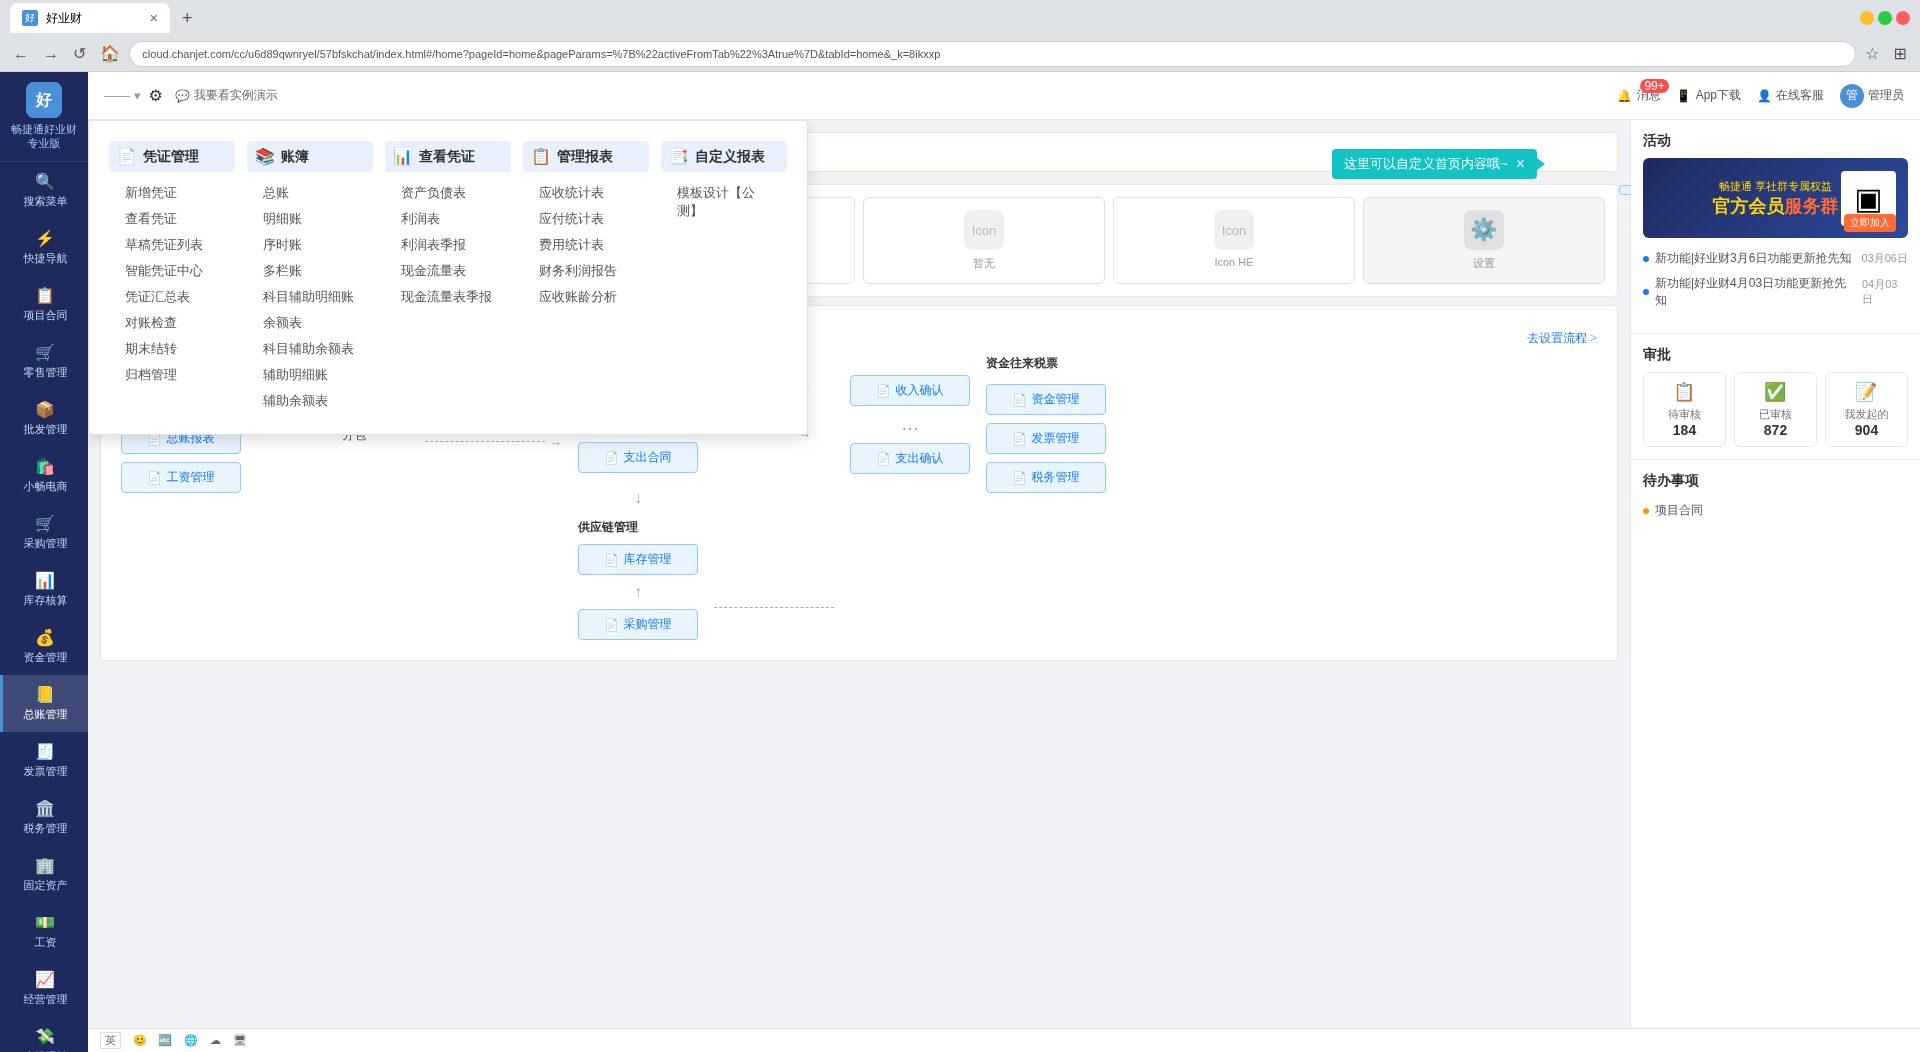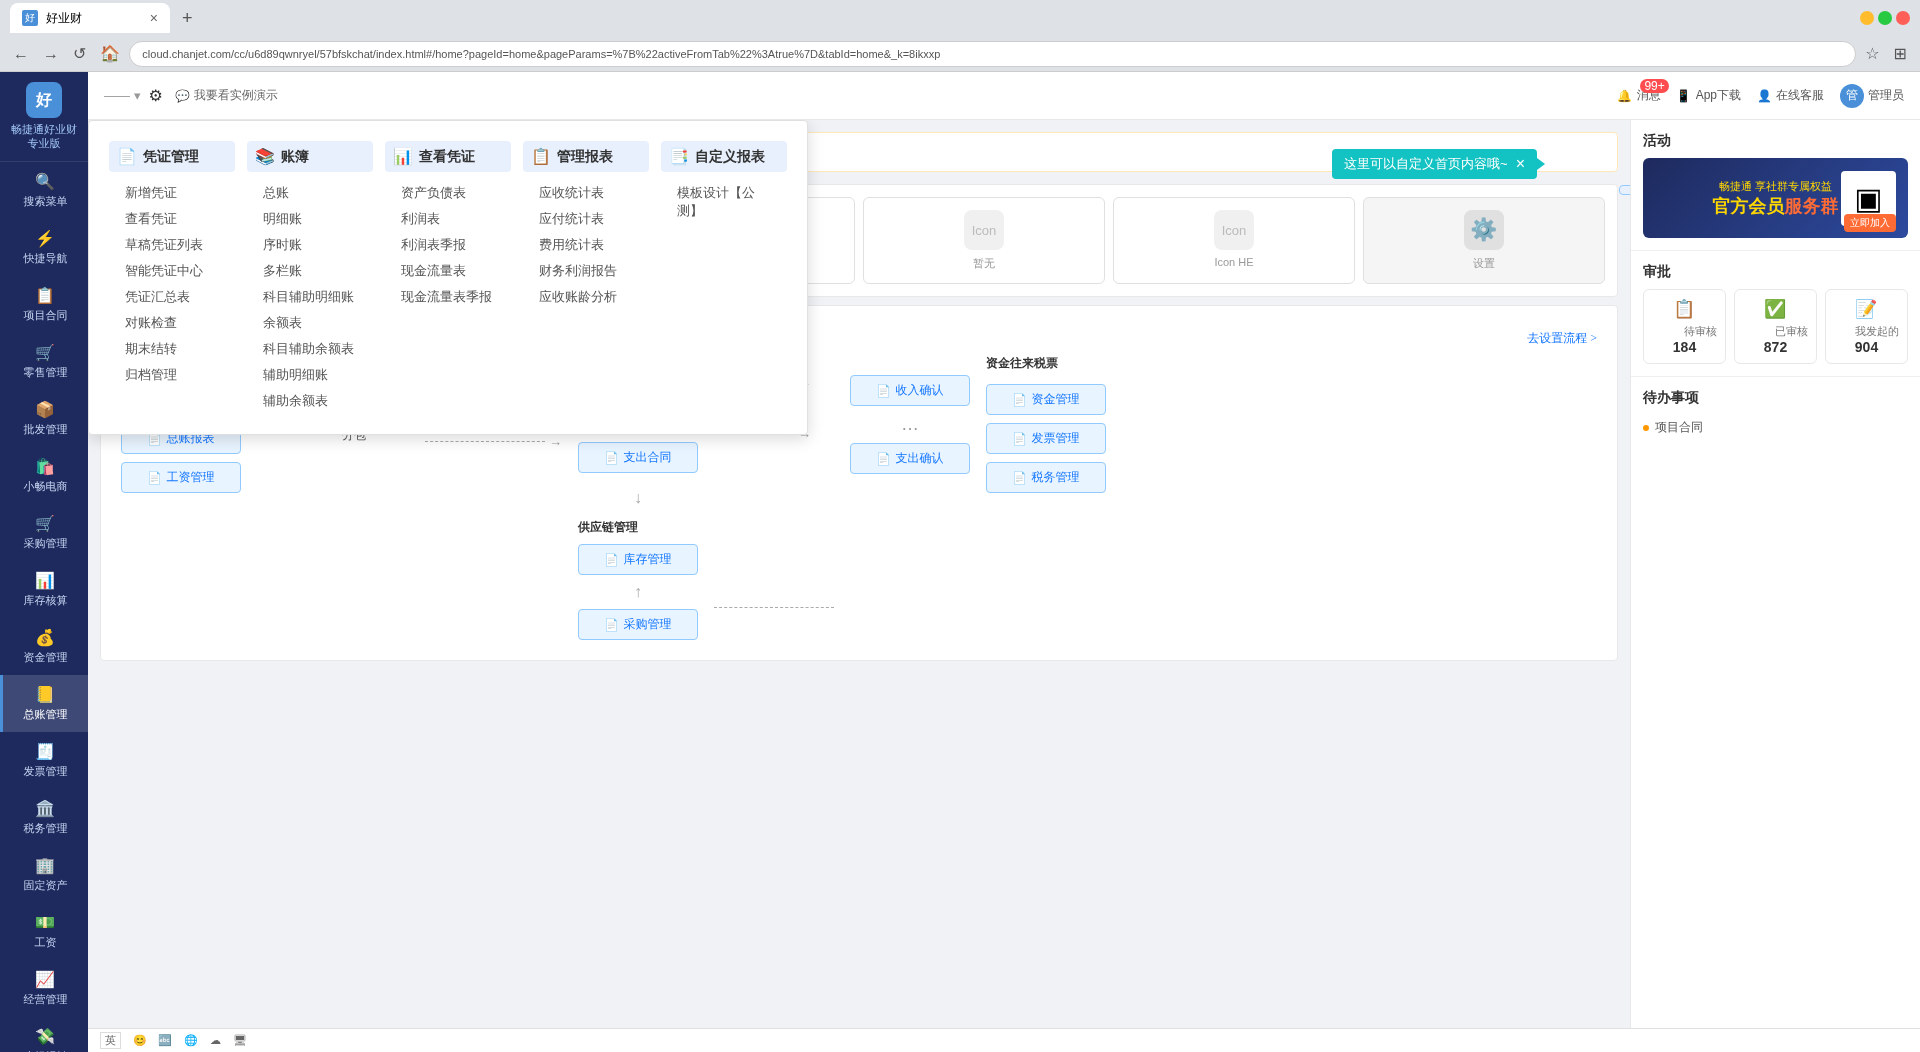--- a/index.html
+++ b/index.html
@@ -74,21 +74,21 @@
     .activity-news { padding: 8px 0; }
     .news-item { display: flex; align-items: center; gap: 6px; padding: 4px 0; font-size: 12px; color: #555; }
     .news-dot { width: 6px; height: 6px; background: #1677ff; border-radius: 50%; flex-shrink: 0; }
     .news-date { color: #999; margin-left: auto; font-size: 11px; }
 
     
     .approval-section { padding: 12px; border-bottom: 1px solid #f0f0f0; }
     .approval-cards { display: flex; gap: 8px; }
     .approval-card { flex: 1; border: 1px solid #e8e8e8; border-radius: 6px; padding: 8px; text-align: center; }
     .approval-card .a-icon { font-size: 18px; margin-bottom: 4px; }
-    .approval-card .a-label { font-size: 11px; color: #777; text-align: right; }
+    .approval-card .a-label { font-size: 11px; color: #777; }
     .approval-card .a-count { font-size: 14px; font-weight: bold; color: #333; }
 
     
     .todo-section { padding: 12px; flex: 1; overflow-y: auto; }
 
     
     ::-webkit-scrollbar { width: 4px; height: 4px; }
     ::-webkit-scrollbar-track { background: #f1f1f1; }
     ::-webkit-scrollbar-thumb { background: #ccc; border-radius: 2px; }
 
@@ -468,20 +468,32 @@
           <div class="activity-banner">
             <div style="text-align:center;color:white;">
               <div style="font-size:11px;color:#ffd700;">畅捷通 享社群专属权益</div>
               <div style="font-size:18px;font-weight:bold;color:#ffd700;">官方会员<span style="color:#ff6b35;">服务群</span></div>
             </div>
             <div style="position:absolute;right:12px;width:55px;height:55px;background:white;border-radius:4px;display:flex;align-items:center;justify-content:center;">
               <span style="font-size:30px;">▣</span>
             </div>
             <div style="position:absolute;bottom:6px;right:12px;background:#ff6b35;color:white;border-radius:4px;padding:2px 6px;font-size:10px;">立即加入</div>
           </div>
+          <div class="activity-news">
+            <div class="news-item">
+              <span class="news-dot"></span>
+              <span>新功能|好业财3月6日功能更新抢先知</span>
+              <span class="news-date">03月06日</span>
+            </div>
+            <div class="news-item">
+              <span class="news-dot"></span>
+              <span>新功能|好业财4月03日功能更新抢先知</span>
+              <span class="news-date">04月03日</span>
+            </div>
+          </div>
         </div>
 
         <div class="approval-section">
           <div class="section-title">审批</div>
           <div class="approval-cards">
             <div class="approval-card">
               <div class="a-icon">📋</div>
               <div class="a-label">待审核</div>
               <div class="a-count">184</div>
             </div>

